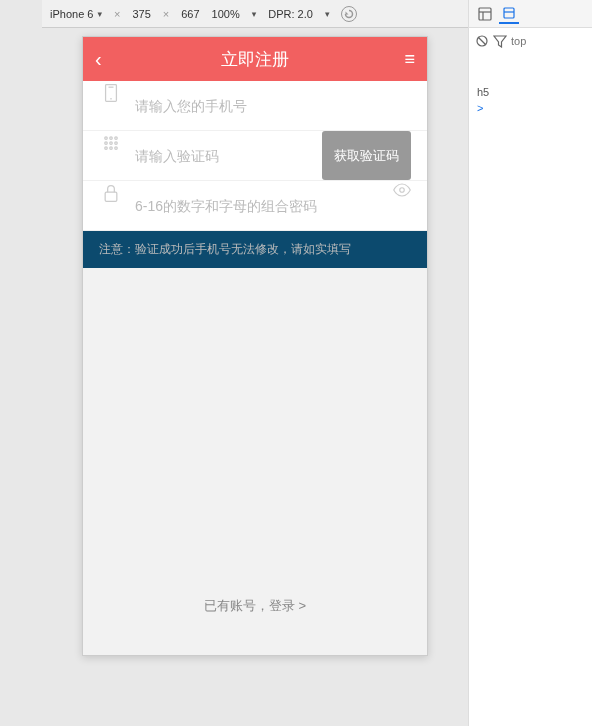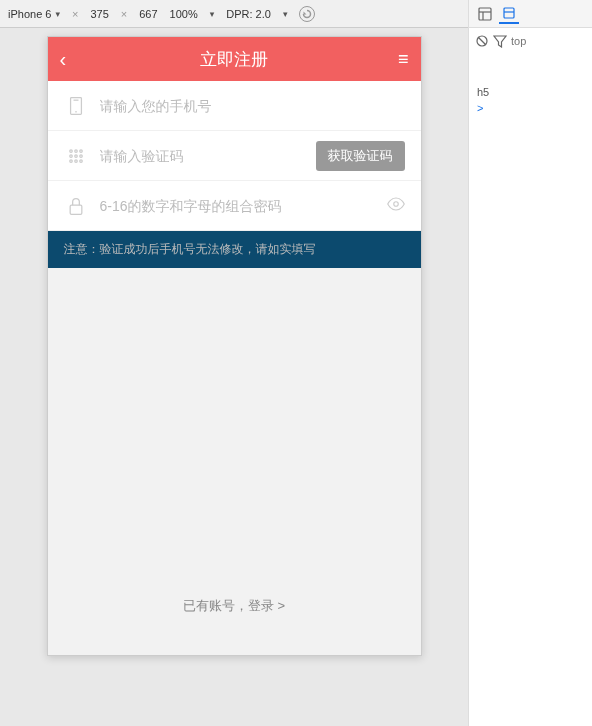--- a/index.html
+++ b/index.html
@@ -12,20 +12,21 @@
       overflow: hidden;
     }
 
     
     .browser-area {
       width: 468px;
       height: 726px;
       background: #e8e8e8;
       display: flex;
       flex-direction: column;
+      padding-left: 42px;
     }
 
     
     .toolbar {
       height: 28px;
       background: #f0f0f0;
       border-bottom: 1px solid #ccc;
       display: flex;
       align-items: center;
       padding: 0 8px;
@@ -109,21 +110,20 @@
     }
 
     
     .form-area {
       background: white;
       margin-top: 0;
     }
 
     .form-row {
       display: flex;
-      align-items: center;
       padding: 0 16px;
       height: 50px;
       border-bottom: 1px solid #f0f0f0;
       position: relative;
     }
 
     .form-icon {
       width: 24px;
       height: 24px;
       margin-right: 12px;

